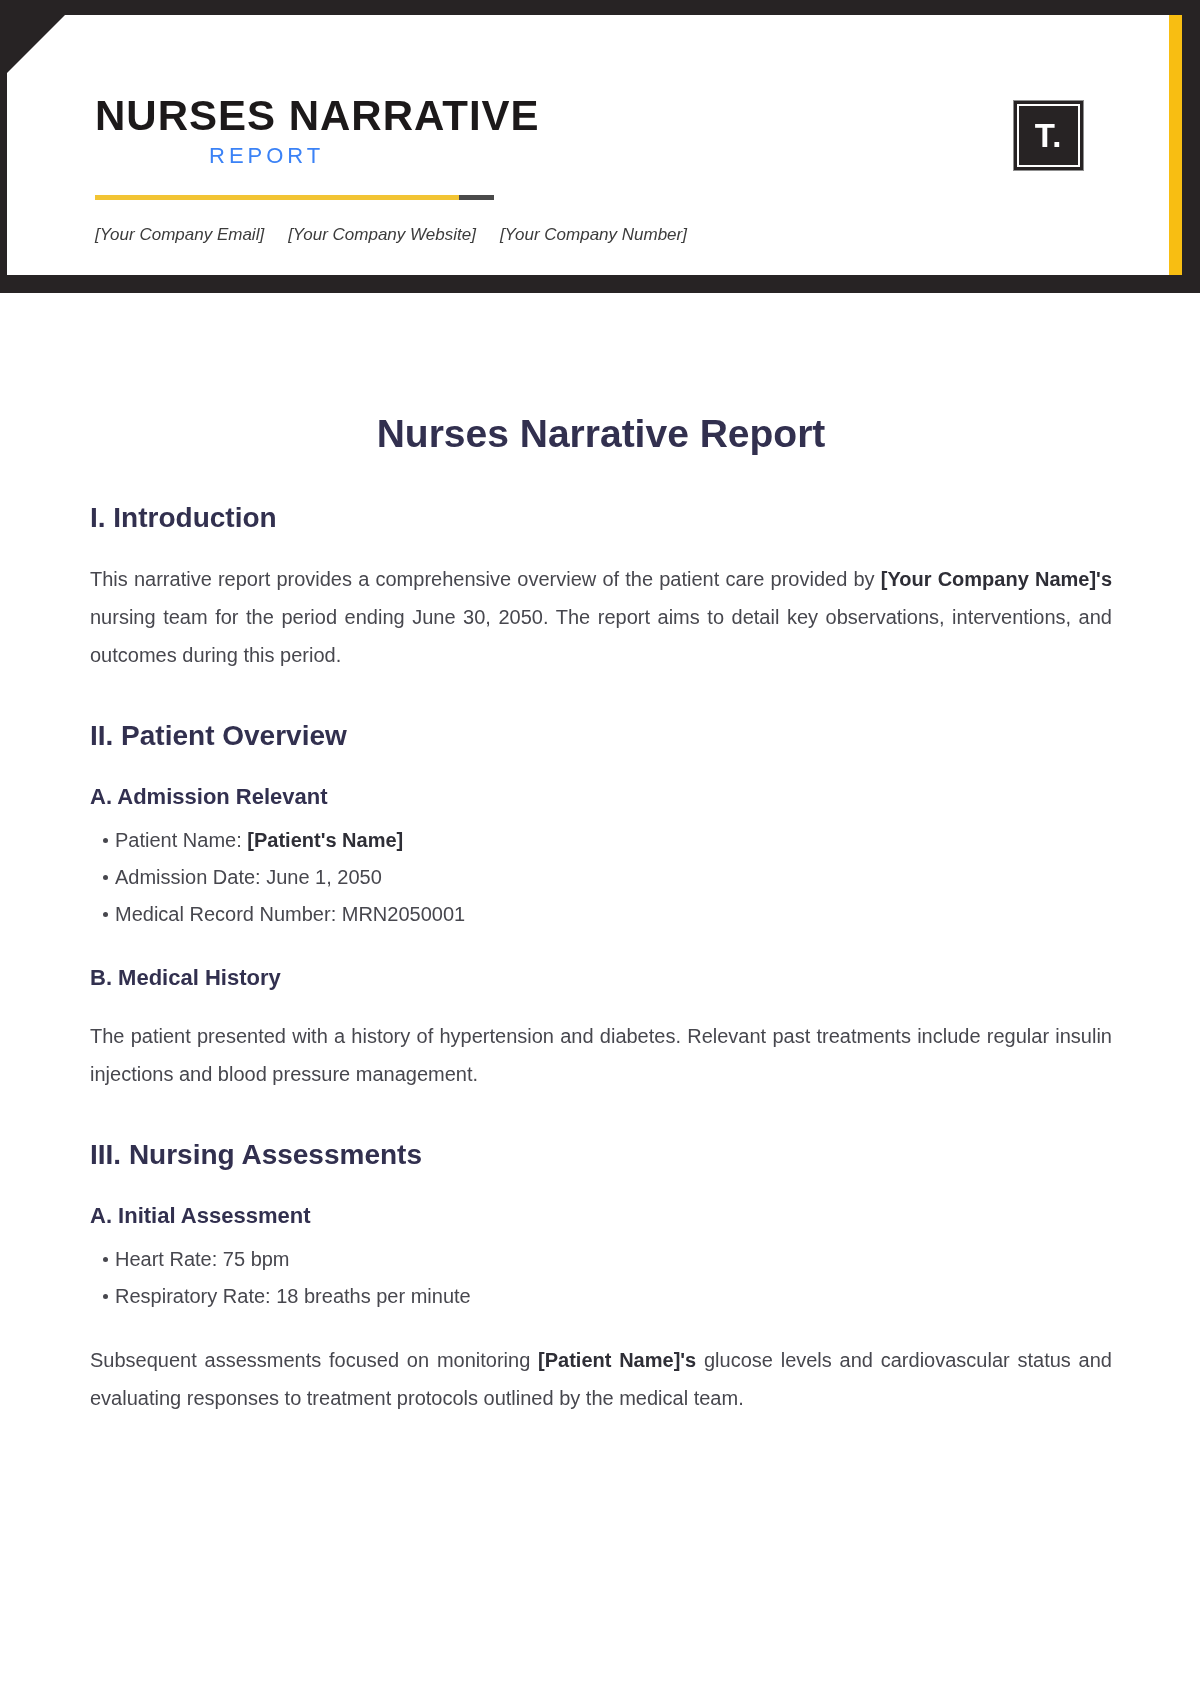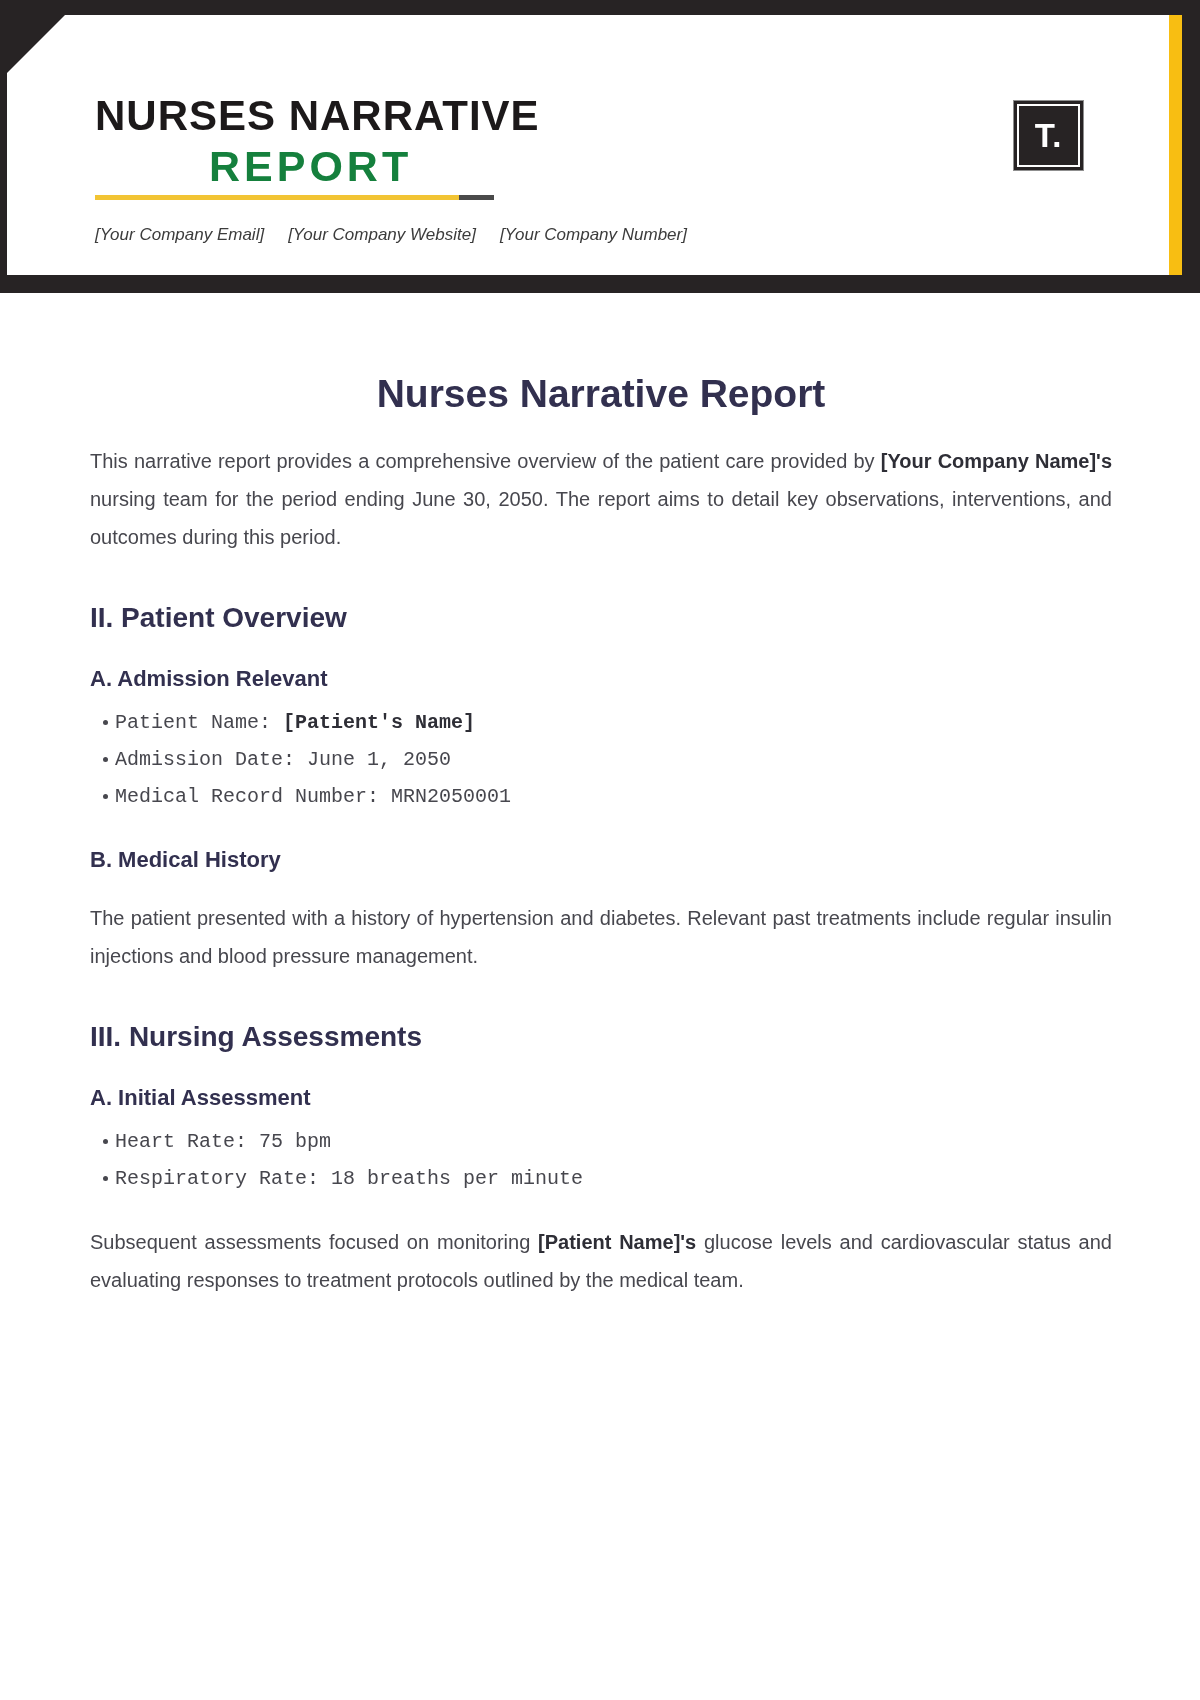--- a/index.html
+++ b/index.html
@@ -20,49 +20,49 @@
     position:absolute;left:7px;top:15px;width:1175px;bottom:18px;background:#ffffff;
     border-right:13px solid var(--gold,#F8BE12);
     clip-path:polygon(58px 0, 100% 0, 100% 100%, 0 100%, 0 58px);
   }
   .brand-title{
     position:absolute;left:88px;top:80px;margin:0;
     font-size:42px;line-height:1;font-weight:700;letter-spacing:1px;color:var(--ink,#1C191A);
   }
   .brand-subtitle{
     position:absolute;left:202px;top:130px;margin:0;
-    font-size:43px;line-height:1;font-weight:700;letter-spacing:4px;color:#15803d;
+    font-size:22px;line-height:1;font-weight:400;letter-spacing:4px;color:#3b82f6;
   }
   .brand-underline{position:absolute;left:88px;top:180px;width:364px;height:5px;background:var(--goldline,#F2C433);}
   .brand-underline-dash{position:absolute;left:452px;top:180px;width:35px;height:5px;background:var(--dash,#4A4A4A);}
   .contacts{
     position:absolute;left:88px;top:210px;display:flex;gap:24px;
     font-size:17px;line-height:20px;color:var(--contact,#3C3C3C);font-style:italic;
   }
   .logo{
     position:absolute;left:1006px;top:85px;width:71px;height:71px;
     background:var(--band,#272324);border:1px solid var(--logoborder,#8F8F8F);
   }
   .logo-frame{position:absolute;inset:3px;border:2px solid #ffffff;display:flex;align-items:center;justify-content:center;}
   .logo-letter{color:#ffffff;font-size:33px;font-weight:700;line-height:1;letter-spacing:1px;}
   
   .doc{padding:0 88px 0 90px;color:var(--body,#47474E);}
   .doc-title{
-    margin:0;padding-top:78px;text-align:center;
+    margin:0;padding-top:118px;text-align:center;
     font-size:39px;line-height:45px;font-weight:700;color:var(--heading,#32304F);
   }
   h2.section-heading{
     margin:46px 0 0;font-size:28px;line-height:32px;font-weight:700;color:var(--heading,#32304F);
   }
   h3.subsection-heading{
     margin:32px 0 0;font-size:22px;line-height:26px;font-weight:700;color:var(--heading,#32304F);
   }
   p.para{margin:26px 0 0;font-size:20px;line-height:38px;text-align:justify;}
   .seg-bold{font-weight:700;color:#2E2E36;}
-  ul.bullet-list{list-style:none;margin:12px 0 0;padding:0 0 0 13px;font-family:Liberation Mono, monospace;}
+  ul.bullet-list{list-style:none;margin:12px 0 0;padding:0 0 0 13px;}
   ul.bullet-list li{position:relative;padding-left:12px;font-size:20px;line-height:37px;}
   .bullet-dot{position:absolute;left:0;top:16px;width:5px;height:5px;border-radius:50%;background:var(--body,#47474E);}
 </style>
 </head>
 <body>
 
 <div class="header-band">
   <div class="header-card">
     <h1 class="brand-title">NURSES NARRATIVE</h1>
     <div class="brand-subtitle">REPORT</div>
@@ -78,20 +78,21 @@
         <span class="logo-letter">T.</span>
       </div>
     </div>
   </div>
 </div>
 
 <div class="doc">
 
   <h1 class="doc-title">Nurses Narrative Report</h1>
 
+  <h2 class="section-heading">I. Introduction</h2>
   <p class="para"><span>This narrative report provides a comprehensive overview of the patient care provided by </span><span class="seg-bold">[Your Company Name]'s</span><span> nursing team for the period ending June 30, 2050. The report aims to detail key observations, interventions, and outcomes during this period.</span></p>
 
   <h2 class="section-heading">II. Patient Overview</h2>
 
   <h3 class="subsection-heading">A. Admission Relevant</h3>
   <ul class="bullet-list">
     <li><span class="bullet-dot"></span><span>Patient Name: </span><span class="seg-bold">[Patient's Name]</span></li>
     <li><span class="bullet-dot"></span><span>Admission Date: June 1, 2050</span></li>
     <li><span class="bullet-dot"></span><span>Medical Record Number: MRN2050001</span></li>
   </ul>

